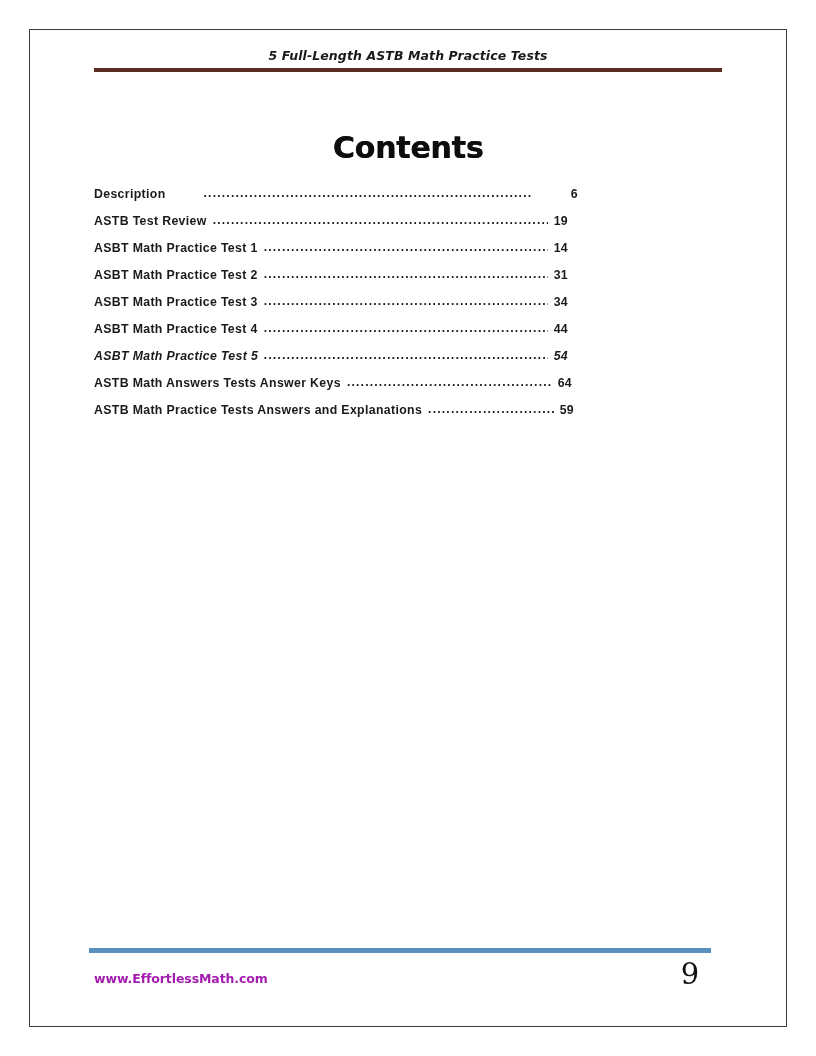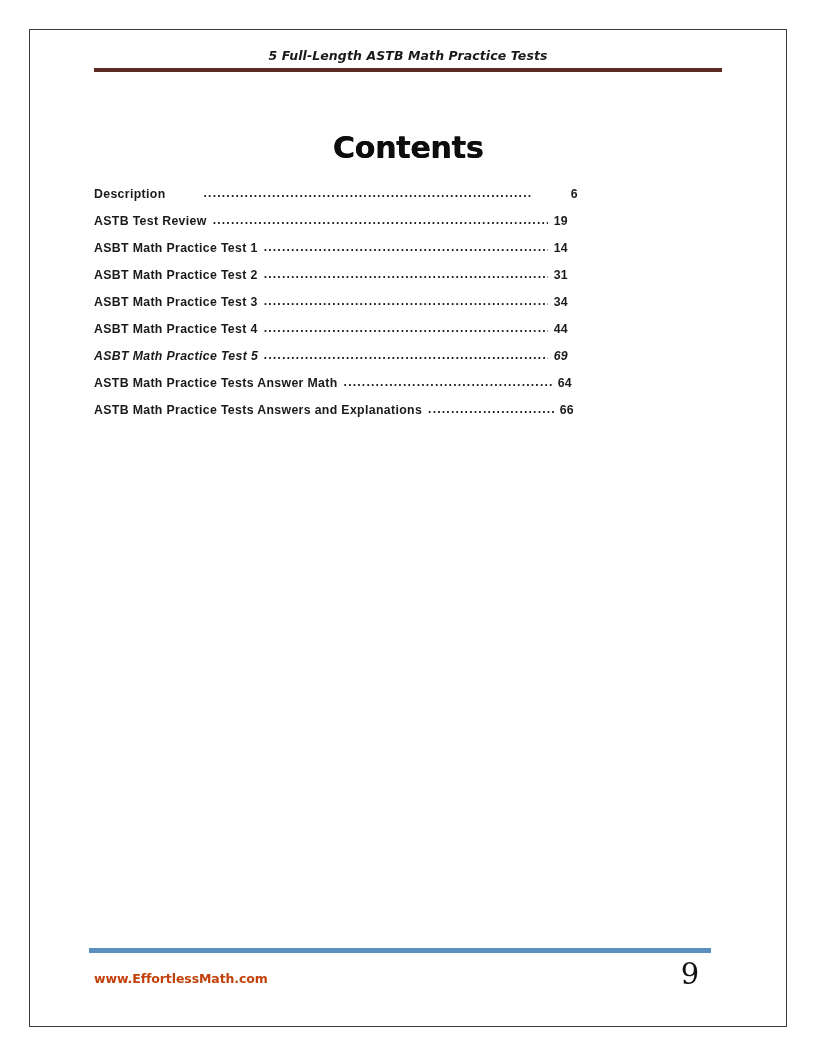--- a/index.html
+++ b/index.html
@@ -137,21 +137,21 @@
     height: 5px;
     background: #5b8fc0;
   }
   .footer-site {
     position: absolute;
     left: 94px;
     top: 971px;
     font-family: "DejaVu Sans", sans-serif;
     font-size: 12.5px;
     font-weight: bold;
-    color: #c2410c;
+    color: #a21caf;
     letter-spacing: -0.1px;
     text-align: right;
   }
   .footer-pageno {
     position: absolute;
     left: 660px;
     top: 957px;
     width: 60px;
     text-align: center;
     font-family: "DejaVu Serif", serif;
@@ -207,33 +207,33 @@
 
     <div class="toc-row w5">
       <span class="title">ASBT Math Practice Test 4</span>
       <span class="leader"></span>
       <span class="pageno">44</span>
     </div>
 
     <div class="toc-row w6">
       <span class="title">ASBT Math Practice Test 5</span>
       <span class="leader"></span>
-      <span class="pageno">69</span>
+      <span class="pageno">54</span>
     </div>
 
     <div class="toc-row w7">
-      <span class="title">ASTB Math Practice Tests  Answer Math</span>
+      <span class="title">ASTB Math Answers Tests  Answer Keys</span>
       <span class="leader"></span>
       <span class="pageno">64</span>
     </div>
 
     <div class="toc-row w8">
       <span class="title">ASTB Math Practice Tests  Answers and Explanations</span>
       <span class="leader"></span>
-      <span class="pageno">66</span>
+      <span class="pageno">59</span>
     </div>
 
   </div>
 
   <div class="footer-rule"></div>
   <div class="footer-site">www.EffortlessMath.com</div>
   <div class="footer-pageno">9</div>
 
 </div>
 

